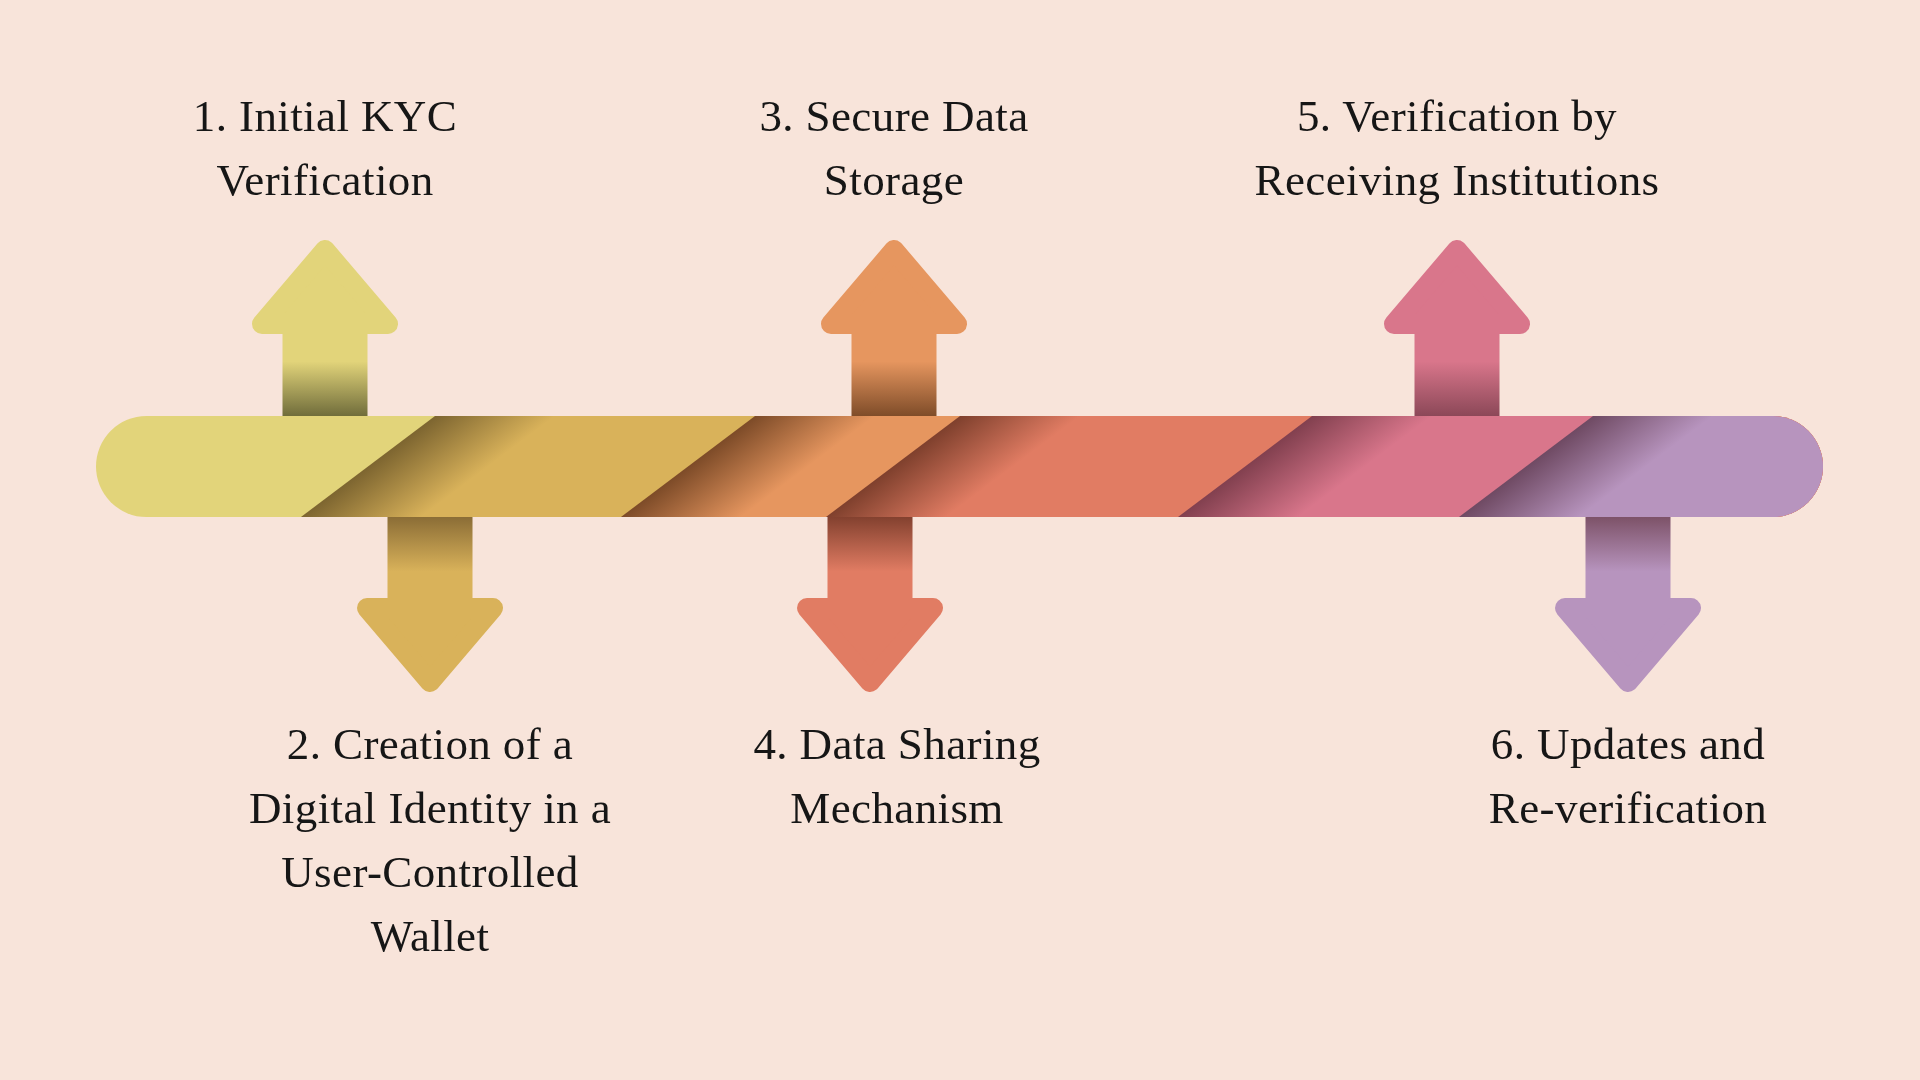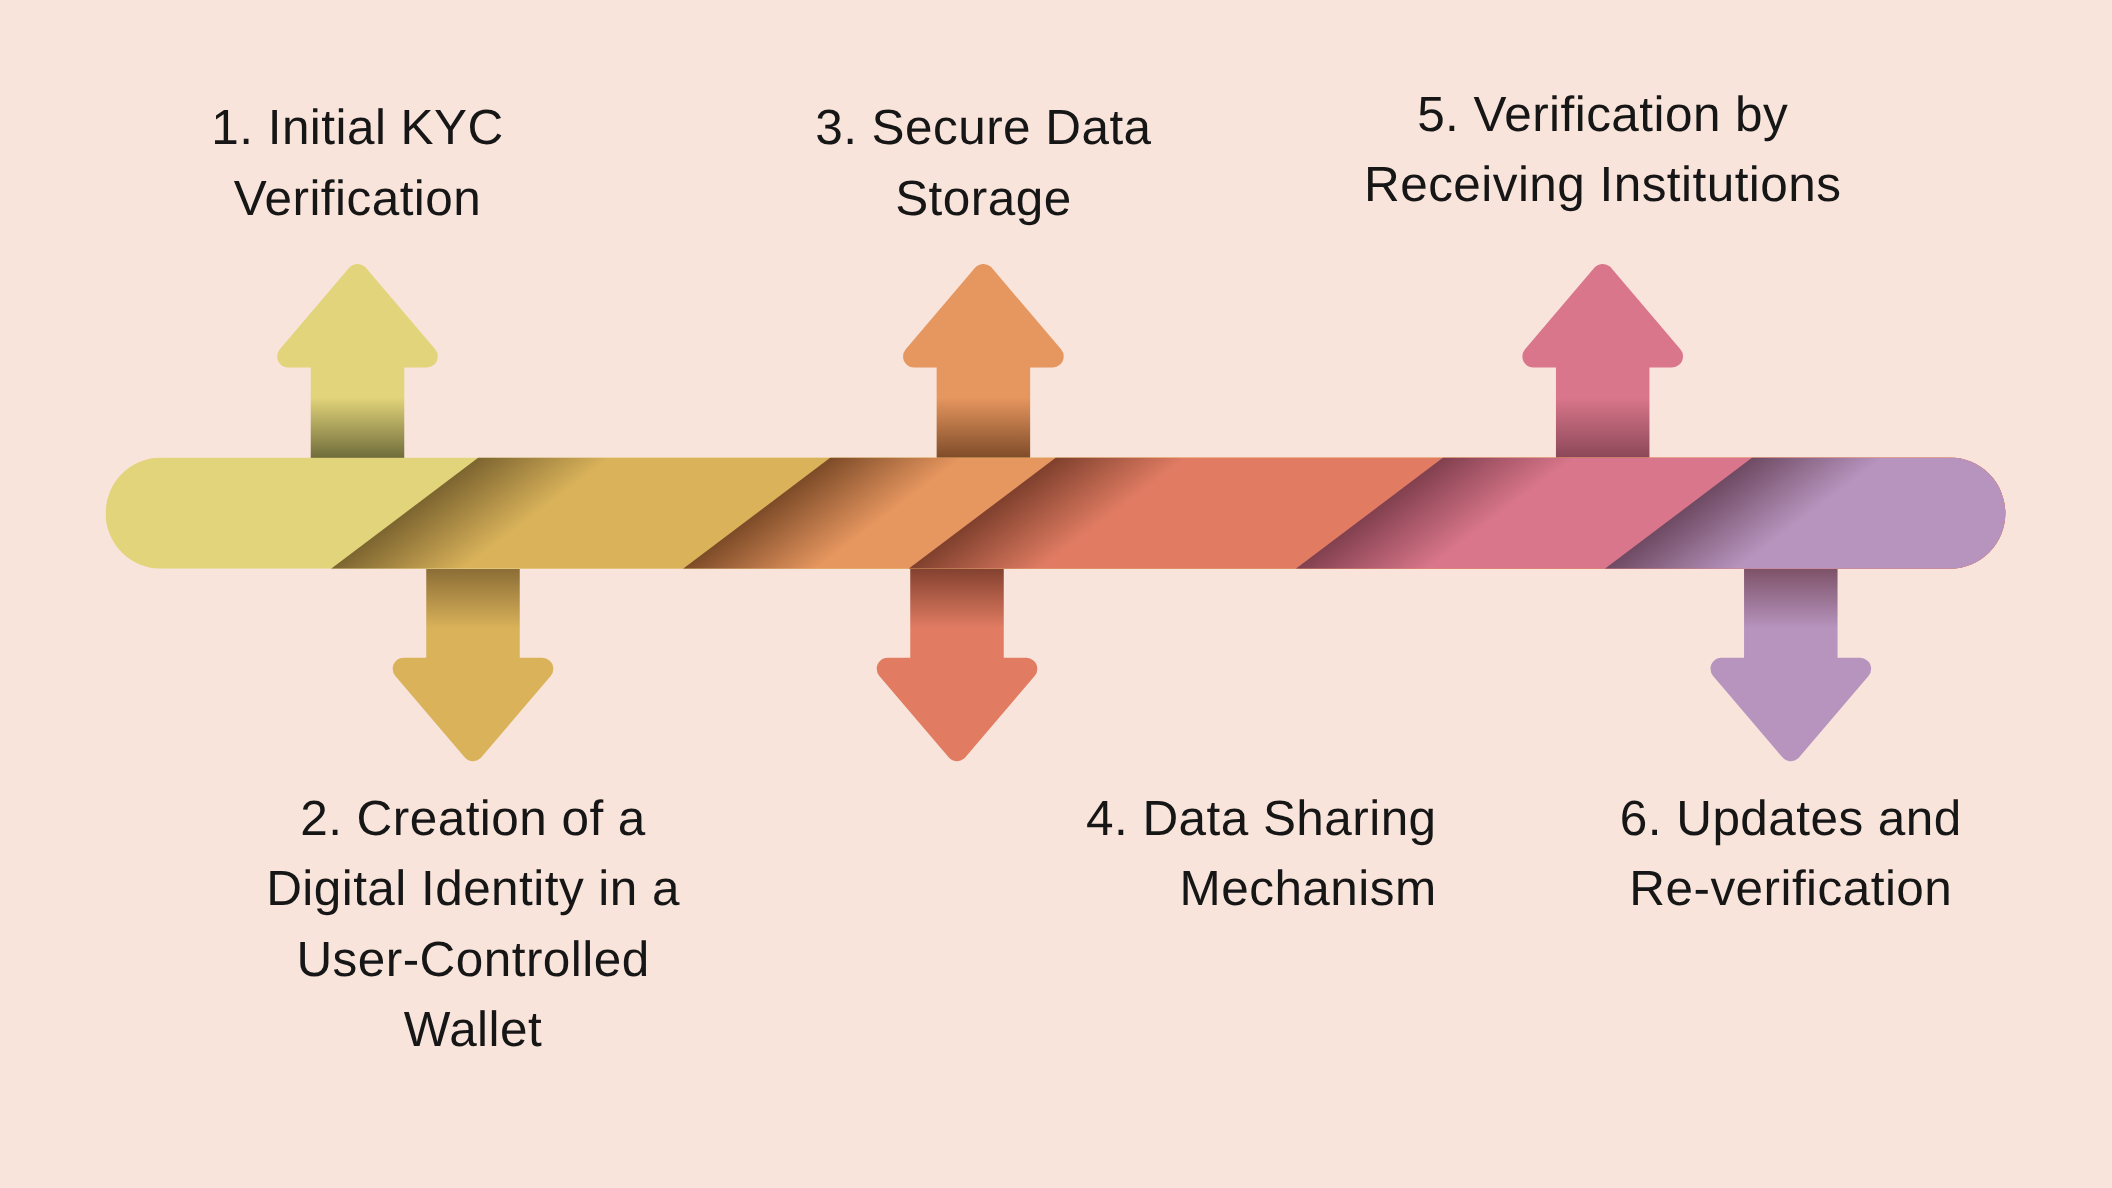--- a/index.html
+++ b/index.html
@@ -1,21 +1,21 @@
 <!DOCTYPE html>
 <html><head>
 <meta charset="utf-8">
 <style>
   html,body{margin:0;padding:0;background:#f8e4da;}
   #canvas{
     position:relative;
     width:1920px;height:1080px;
     overflow:hidden;
     background:var(--bg,#f8e4da);
-    font-family:Liberation Sans, sans-serif;
+    font-family:Liberation Serif, serif;
   }
   .step-label{
     position:absolute;
     width:840px;
     text-align:center;
     white-space:pre-line;
     font-size:45px;
     line-height:64px;
     font-weight:500;
     letter-spacing:.4px;
@@ -94,37 +94,37 @@
               <stop offset="0.45" stop-color="#e6965f"></stop>
               <stop offset="1" stop-color="#7d4b28"></stop>
             </linearGradient>
           </defs>
           <rect x="32.5" width="85" y="78" height="101" fill="url(#stemgrad2)"></rect>
           <path d="M75 12 L138 86 L12 86 Z" fill="#e6965f" stroke="#e6965f" stroke-width="20" stroke-linejoin="round"></path>
         </svg></div>
   </div>
 
   <div>
-    <div class="step-label" style="left: 466px; top: 712px; text-align: right;">4. Data Sharing
+    <div class="step-label" style="left: 477px; top: 712px;">4. Data Sharing
 Mechanism</div>
     <div class="arrow" style="left: 795px; top: 517px; height: 177px;"><svg width="150" height="177" viewBox="0 0 150 177">
           <defs>
             <linearGradient id="stemgrad3" x1="0" x2="0" y1="0" y2="1">
               <stop offset="0" stop-color="#83412f"></stop>
               <stop offset="0.55" stop-color="#e17c63"></stop>
               <stop offset="1" stop-color="#e17c63"></stop>
             </linearGradient>
           </defs>
           <rect x="32.5" width="85" y="0" height="99" fill="url(#stemgrad3)"></rect>
           <path d="M75 165 L138 91 L12 91 Z" fill="#e17c63" stroke="#e17c63" stroke-width="20" stroke-linejoin="round"></path>
         </svg></div>
   </div>
 
   <div>
-    <div class="step-label" style="left: 1037px; top: 72px;">5. Verification by
+    <div class="step-label" style="left: 1037px; top: 84px;">5. Verification by
 Receiving Institutions</div>
     <div class="arrow" style="left: 1382px; top: 238px; height: 179px;"><svg width="150" height="179" viewBox="0 0 150 179">
           <defs>
             <linearGradient id="stemgrad4" x1="0" x2="0" y1="0" y2="1">
               <stop offset="0" stop-color="#d9768b"></stop>
               <stop offset="0.45" stop-color="#d9768b"></stop>
               <stop offset="1" stop-color="#8a4757"></stop>
             </linearGradient>
           </defs>
           <rect x="32.5" width="85" y="78" height="101" fill="url(#stemgrad4)"></rect>

